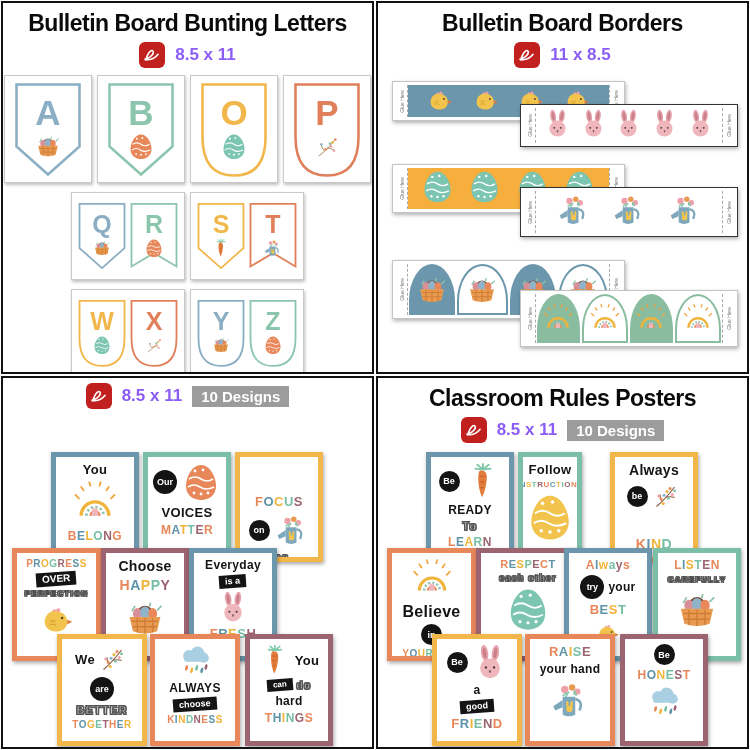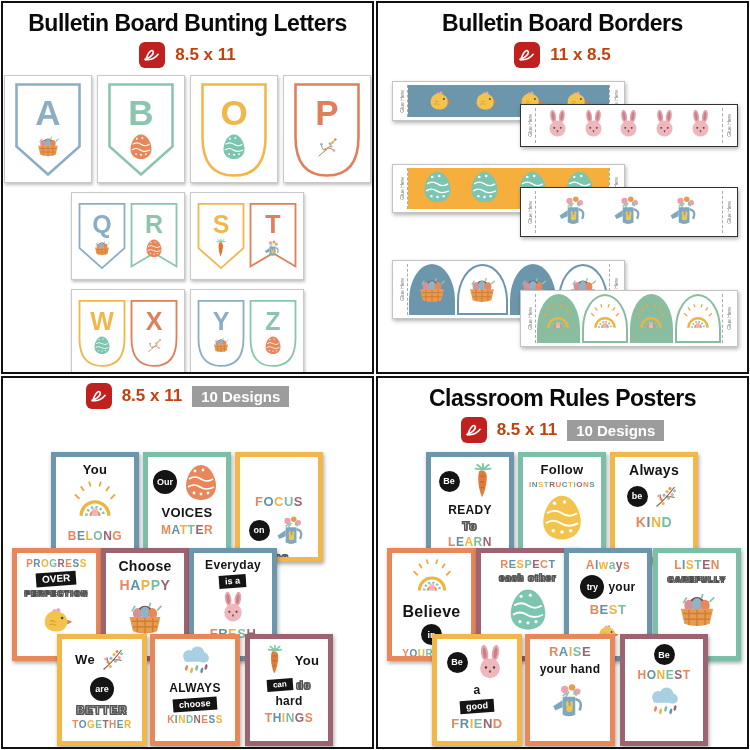--- a/index.html
+++ b/index.html
@@ -2,21 +2,21 @@
 <html><head>
 <meta charset="utf-8">
 <style>
   html,body{margin:0;padding:0;}
   body{width:750px;height:750px;background:#fff;font-family:"Liberation Sans",sans-serif;}
   .grid{display:grid;grid-template-columns:373px 373px;grid-template-rows:373px 373px;gap:2px;padding:1px;width:750px;height:750px;box-sizing:border-box;}
   .quad{border:2px solid #111;position:relative;overflow:hidden;background:#fff;box-sizing:border-box;}
   .q-title{margin:7px 4px 0;text-align:center;font-size:23px;font-weight:800;color:#0a0a0a;letter-spacing:-0.5px;}
   .q-sub{display:flex;align-items:center;justify-content:center;gap:10px;margin-top:3px;height:30px;}
   .pdf{display:inline-flex;}
-  .size{font-size:17px;font-weight:700;color:#c2410c;}
+  .size{font-size:17px;font-weight:700;color:#8b5cf6;}
   .designs-badge{background:#9C9C9C;color:#fff;font-weight:700;font-size:15px;padding:2px 9px;}
   
   .bunting-rows{margin-top:5px;display:flex;flex-direction:column;align-items:center;gap:9px;}
   .bunting-row{display:flex;gap:5px;justify-content:center;}
   .bunting-card{background:#fff;border:1px solid #c9c9c9;box-shadow:1px 2px 3px rgba(0,0,0,0.25);display:flex;align-items:center;justify-content:center;}
   .card-single{width:86px;height:106px;}
   .card-dual{width:112px;height:86px;gap:2px;}
   
   .strips{position:absolute;inset:0;}
   .strip{position:absolute;background:#fff;border:1px solid #c4c4c4;box-shadow:1px 2px 4px rgba(0,0,0,0.3);display:flex;box-sizing:border-box;padding:3px;}
@@ -579,40 +579,40 @@
             <div class="t-icon">
               <svg width="38" height="38" viewBox="0 0 40 40">
                 <use href="#icon-carrot"></use>
               </svg>
             </div>
           </div>
           <div class="t-black" style="font-size: 12px;">READY</div>
           <div class="t-outline" style="font-size: 11px;">To</div>
           <div class="t-colorful" style="font-size: 12px;"><span style="color: rgb(232, 135, 90);">L</span><span style="color: rgb(94, 147, 168);">E</span><span style="color: rgb(240, 180, 60);">A</span><span style="color: rgb(118, 191, 165);">R</span><span style="color: rgb(155, 100, 112);">N</span></div>
         </div>
-        <div class="poster" style="left: 140px; top: 74px; width: 88px; height: 110px; z-index: 1; border-color: rgb(124, 191, 169);">
+        <div class="poster" style="left: 140px; top: 74px; width: 64px; height: 110px; z-index: 1; border-color: rgb(124, 191, 169);">
           <div class="t-black" style="font-size: 13px;">Follow</div>
           <div class="t-colorful" style="font-size: 8px;"><span style="color: rgb(232, 135, 90);">I</span><span style="color: rgb(94, 147, 168);">N</span><span style="color: rgb(240, 180, 60);">S</span><span style="color: rgb(118, 191, 165);">T</span><span style="color: rgb(155, 100, 112);">R</span><span style="color: rgb(232, 135, 90);">U</span><span style="color: rgb(94, 147, 168);">C</span><span style="color: rgb(240, 180, 60);">T</span><span style="color: rgb(118, 191, 165);">I</span><span style="color: rgb(155, 100, 112);">O</span><span style="color: rgb(232, 135, 90);">N</span><span style="color: rgb(94, 147, 168);">S</span></div>
           <div class="t-icon">
             <svg width="50" height="50" viewBox="0 0 40 40" style="color:#F2C44D">
               <use href="#icon-egg"></use>
             </svg>
           </div>
         </div>
         <div class="poster" style="left: 232px; top: 74px; width: 88px; height: 110px; z-index: 1; border-color: rgb(242, 183, 75);">
           <div class="t-black" style="font-size: 14px;">Always</div>
           <div class="l-row">
             <div class="circle" style="font-size: 9px; height: 21px; width: 21px;">be</div>
             <div class="t-icon">
               <svg width="30" height="30" viewBox="0 0 40 40">
                 <use href="#icon-branch"></use>
               </svg>
             </div>
           </div>
-          <div class="t-colorful" style="font-size: 14px;"><span style="color: rgb(232, 135, 90);">K</span><span style="color: rgb(94, 147, 168);">I</span><span style="color: rgb(240, 180, 60);">N</span><span style="color: rgb(118, 191, 165);">D</span></div>
+          <div class="t-colorful" style="font-size: 14px; margin-top: 22px;"><span style="color: rgb(232, 135, 90);">K</span><span style="color: rgb(94, 147, 168);">I</span><span style="color: rgb(240, 180, 60);">N</span><span style="color: rgb(118, 191, 165);">D</span></div>
         </div>
         <div class="poster" style="left: 9px; top: 170px; width: 89px; height: 113px; z-index: 2; border-color: rgb(232, 135, 90);">
           <div class="t-icon">
             <svg width="42" height="42" viewBox="0 0 40 40">
               <use href="#icon-rainbow"></use>
             </svg>
           </div>
           <div class="t-black" style="font-size: 16px;">Believe</div>
           <div class="circle" style="font-size: 9px; height: 21px; width: 21px;">in</div>
           <div class="t-colorful" style="font-size: 10px;"><span style="color: rgb(232, 135, 90);">Y</span><span style="color: rgb(94, 147, 168);">O</span><span style="color: rgb(240, 180, 60);">U</span><span style="color: rgb(118, 191, 165);">R</span><span style="color: rgb(155, 100, 112);">S</span><span style="color: rgb(232, 135, 90);">E</span><span style="color: rgb(94, 147, 168);">L</span><span style="color: rgb(240, 180, 60);">F</span></div>

